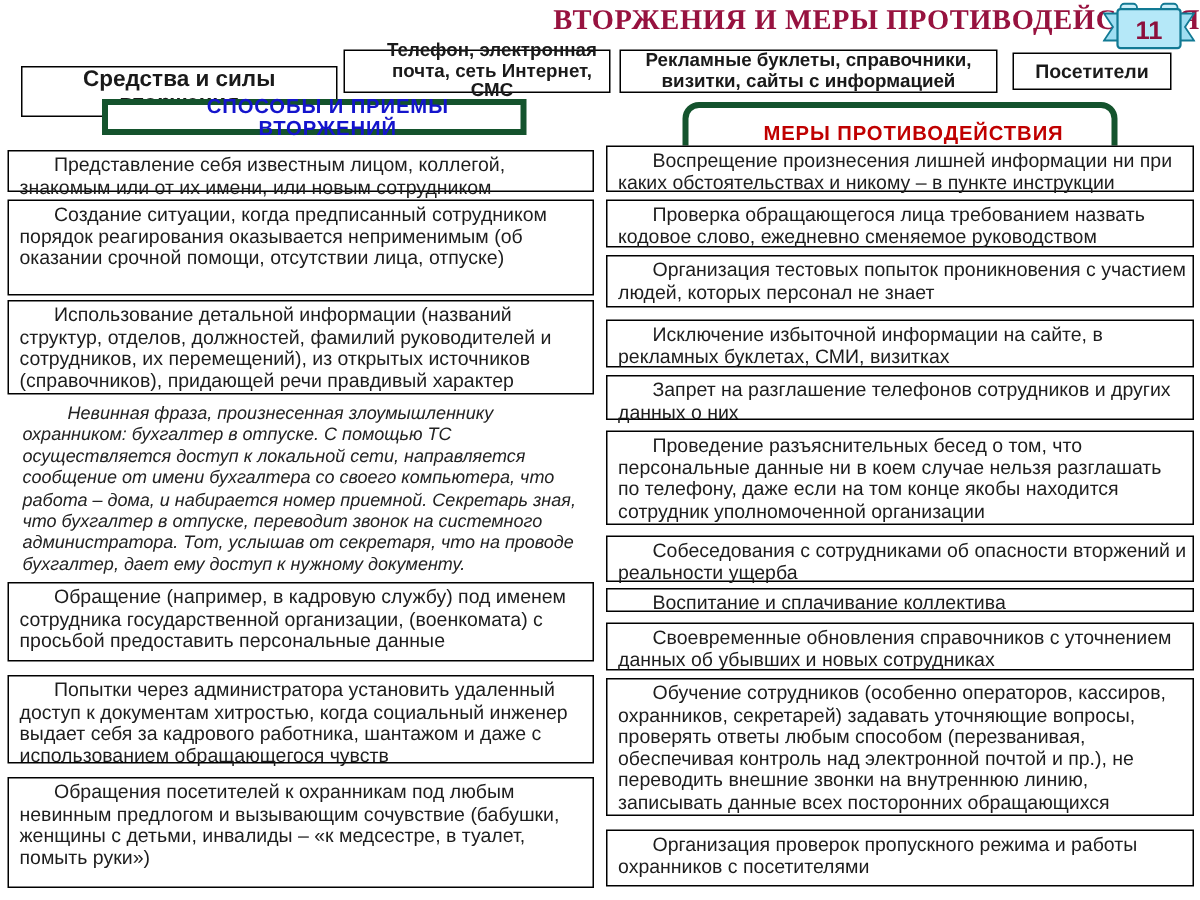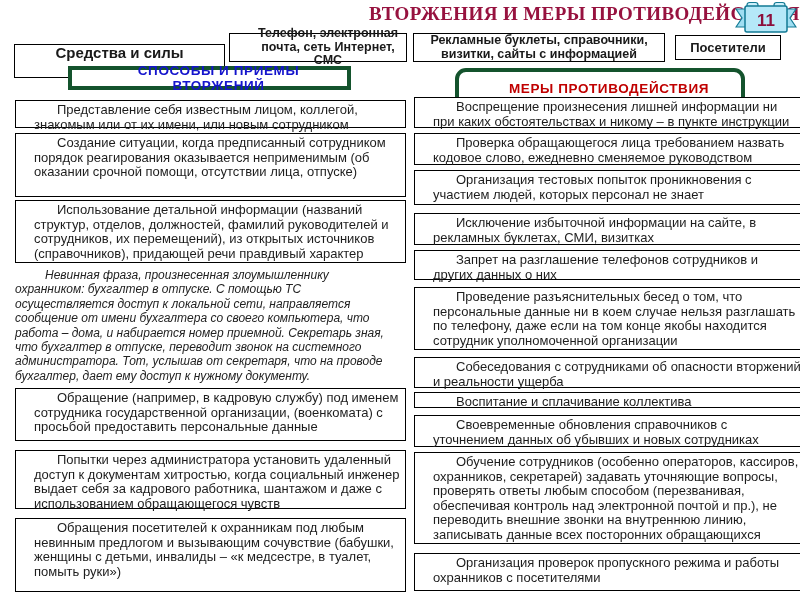--- a/index.html
+++ b/index.html
@@ -26,21 +26,21 @@
   .colhead {
     position:absolute; background:#fff; border:4px solid #14532d; box-sizing:border-box;
     display:flex; align-items:center; justify-content:center;
     font-weight:bold; font-size:13.5px; letter-spacing:0.6px; text-align:center;padding-left:18px;
   }
   .ch-left  { left:68px;  top:66px; width:283px; height:24px; }
   .ch-right { left:455px; top:68px; width:290px; height:40px;border-radius:11px; }
   .box {
     position:absolute; background:#fff; border:1px solid #000; box-sizing:border-box;
     font-size:13px; line-height:14.6px; color:#1d1d1d;
-    padding:2px 4px 0 18px; text-indent:23px; overflow:visible;margin-left:10px;
+    padding:2px 4px 0 7px; text-indent:23px; overflow:visible;
   }
   .lbox { left:5px;  width:391px; }
   .rbox { left:404px; width:392px; }
   .note {
     position:absolute; left:15px; top:268px; width:376px;
     font-style:italic; font-size:12px; line-height:14.4px; color:#222;
     text-indent:30px;
   }
 </style>
 </head>

